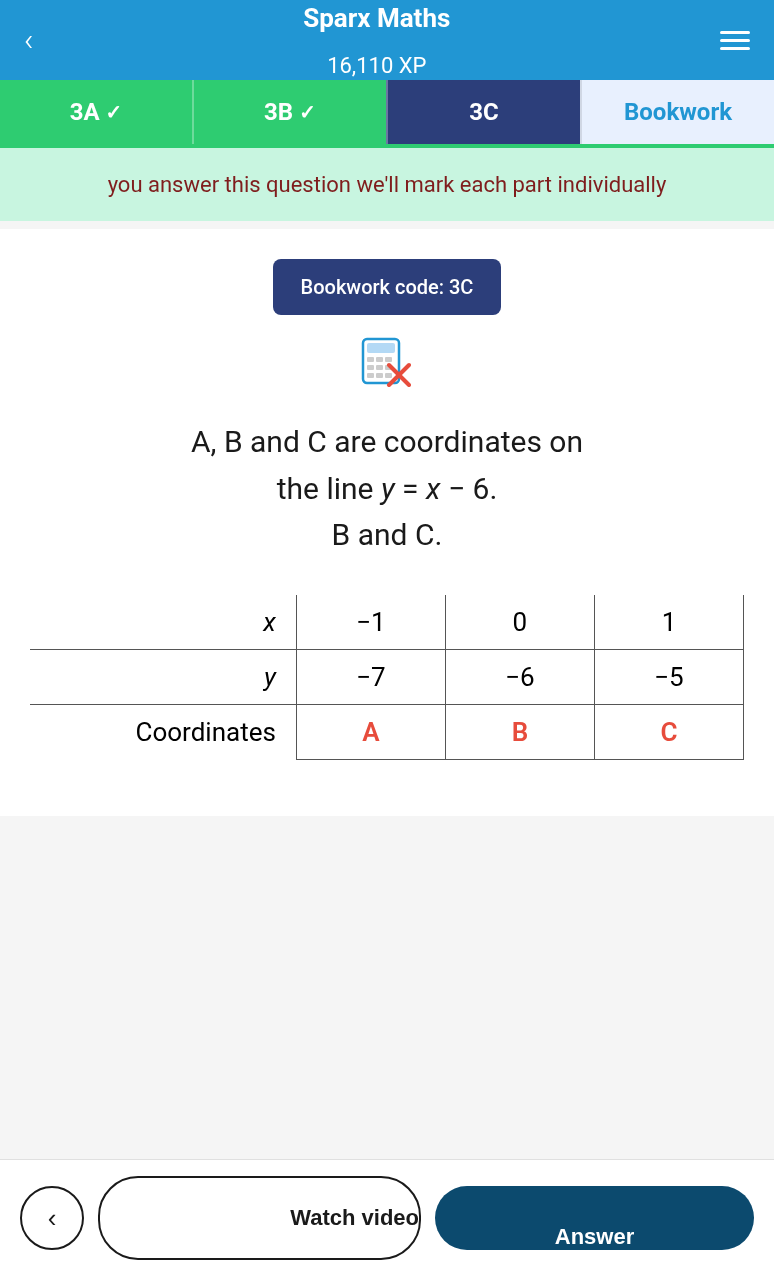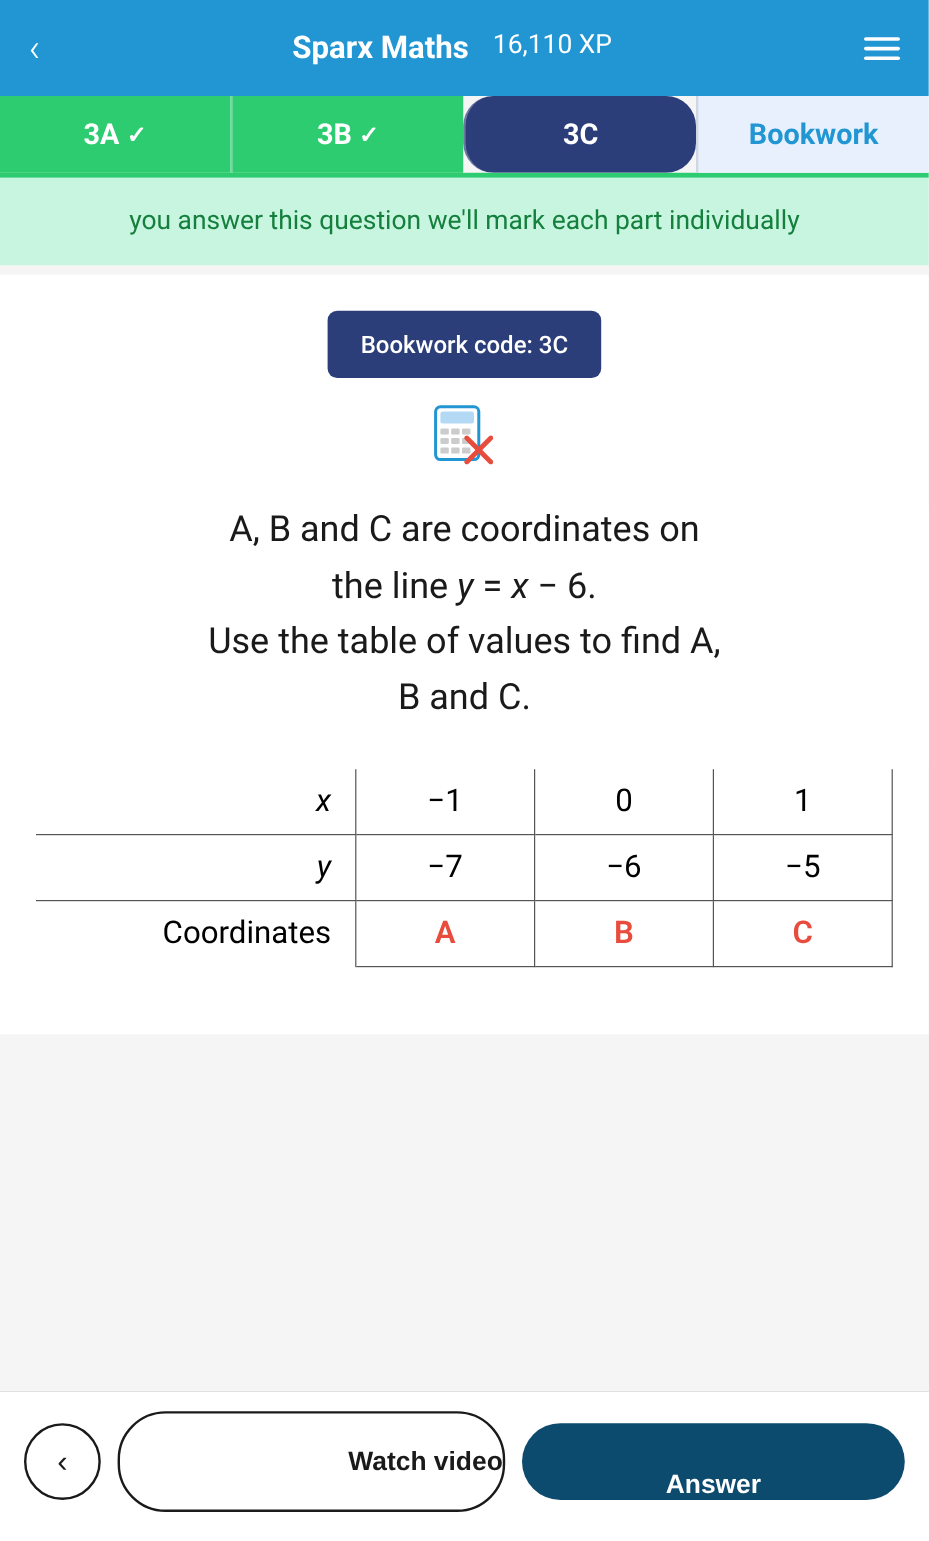--- a/index.html
+++ b/index.html
@@ -24,21 +24,23 @@
     }
     .header-back {
       color: white;
       font-size: 32px;
       font-weight: 300;
       cursor: pointer;
       line-height: 1;
     }
     .header-title {
       display: flex;
+      align-items: center;
       gap: 20px;
+      flex-direction: column;
     }
     .header-title-text {
       color: white;
       font-size: 26px;
       font-weight: 700;
     }
     .header-xp {
       color: white;
       font-size: 22px;
       font-weight: 400;
@@ -82,39 +84,38 @@
     .tab-3b {
       background: #2ecc71;
       color: white;
       border-left: 2px solid rgba(255,255,255,0.3);
       justify-content: center;
     }
     .tab-3c {
       background: #2c3e7a;
       color: white;
       border-left: 2px solid rgba(255,255,255,0.3);
-      border-radius: 25px;
     }
     .tab-summary {
       background: #e8f0fe;
       color: #2196d3;
       border-left: 2px solid rgba(0,0,0,0.1);
     }
     .checkmark {
       margin-left: 6px;
       font-size: 20px;
     }
 
     
     .notice-banner {
       background: #c8f5e0;
       padding: 20px 30px;
       text-align: center;
       font-size: 22px;
-      color: #15803d;
+      color: #7f1d1d;
       line-height: 1.5;
       border-top: 4px solid #2ecc71;
       margin-bottom: 8px;
     }
 
     
     .main-content {
       background: white;
       padding: 30px 30px 20px;
     }
@@ -306,21 +307,20 @@
 
         <line x1="30" y1="30" x2="50" y2="50" stroke="#e74c3c" stroke-width="4" stroke-linecap="round"></line>
         <line x1="50" y1="30" x2="30" y2="50" stroke="#e74c3c" stroke-width="4" stroke-linecap="round"></line>
       </svg>
     </div>
   </div>
 
   <div class="question-text">
     <div>A, B and C are coordinates on</div>
     <div>the line <em>y</em> = <em>x</em> − 6.</div>
-    <div>Use the table of values to find A,</div>
     <div>B and C.</div>
   </div>
 
   <table class="values-table">
     <tbody>
         <tr class="row-label-x">
       <td><em>x</em></td>
       <td>−1</td>
       <td>0</td>
       <td>1</td>

